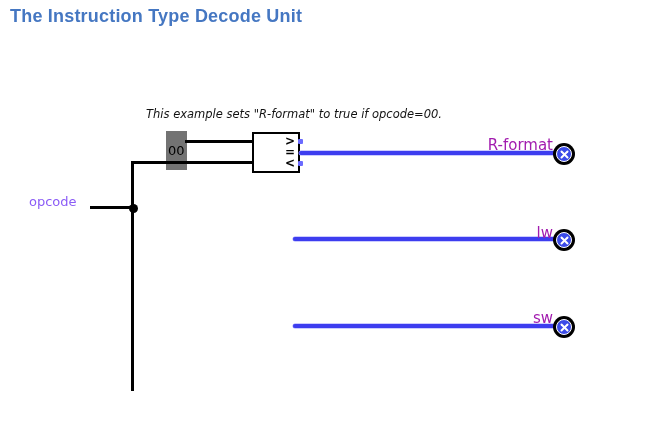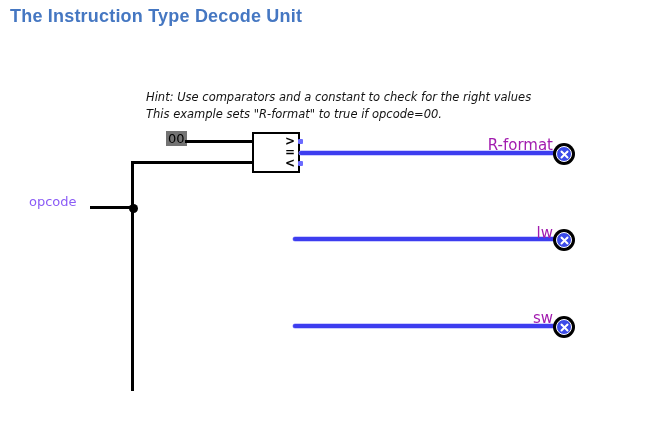--- a/index.html
+++ b/index.html
@@ -20,21 +20,21 @@
   .hint-2 { top:107px; }
 
   
   .wire { position:absolute; background:#000; }
   .bluewire { position:absolute; height:4px; background:#3d3def; border-radius:2px;
               box-shadow:0 0 0 0.5px #9a9aff; }
 
   
   .const00 {
     position:absolute; left:166px; top:131px; font-size:13px; color:#000;
-    background:#737373; padding:0 2px; line-height:15px;
+    background:#737373; padding:12px 2px; line-height:15px;
   }
 
   
   .comparator {
     position:absolute; left:252px; top:132px; width:48px; height:41px;
     border:2px solid #000; background:#fff; box-sizing:border-box;
     display:flex; flex-direction:column; justify-content:center; align-items:flex-end;
     padding-right:3px;
   }
   .cmp-sym { font-size:12px; font-weight:bold; line-height:11px; color:#000; }
@@ -63,21 +63,20 @@
     display:flex; align-items:center; justify-content:center;
   }
 </style>
 </head>
 <body>
 
 <div class="canvas">
 
   <div class="title">The Instruction Type Decode Unit</div>
 
-  <div class="hint hint-1">Hint: Use comparators and a constant to check for the right values</div>
   <div class="hint hint-2">This example sets "R-format" to true if opcode=00.</div>
 
   <div class="const00">00</div>
 
   <div class="wire" style="left:185px; top:140px; width:67px; height:3px;"></div>
   <div class="wire" style="left:131px; top:161px; width:121px; height:3px;"></div>
   <div class="wire" style="left:131px; top:161px; width:3px; height:263px;"></div>
   <div class="wire" style="left:90px; top:206px; width:41px; height:3px;"></div>
   <div class="junction"></div>
 

